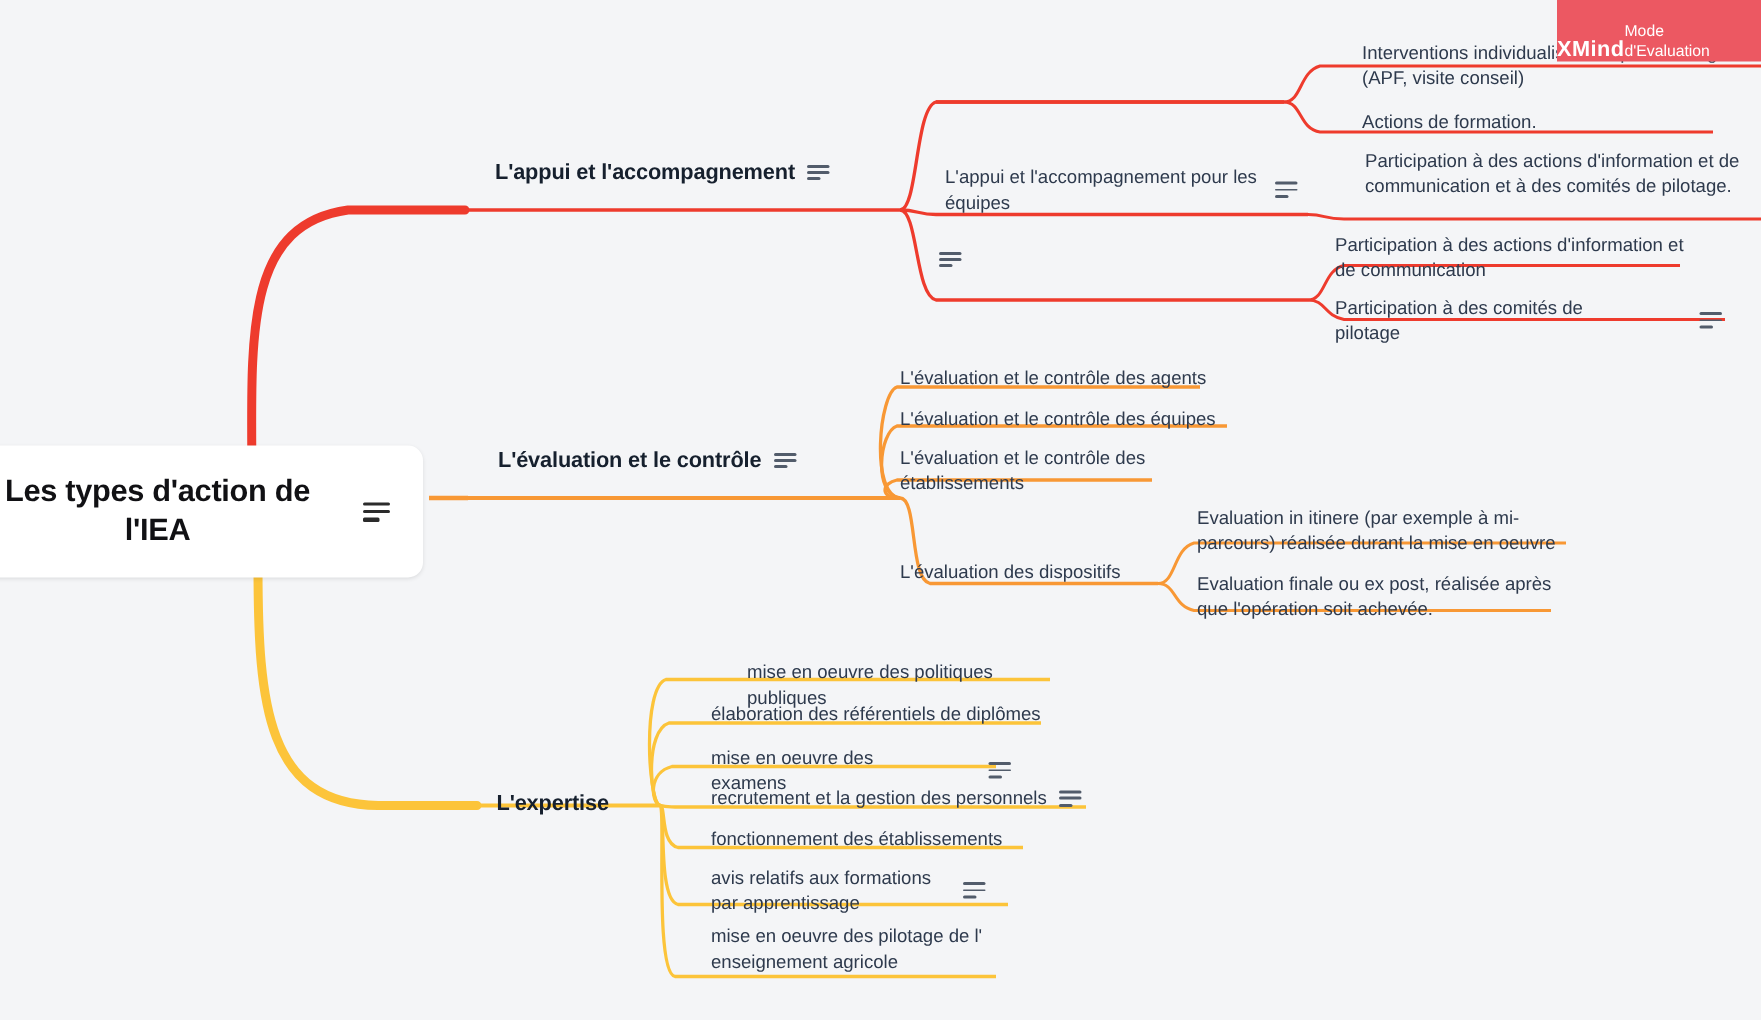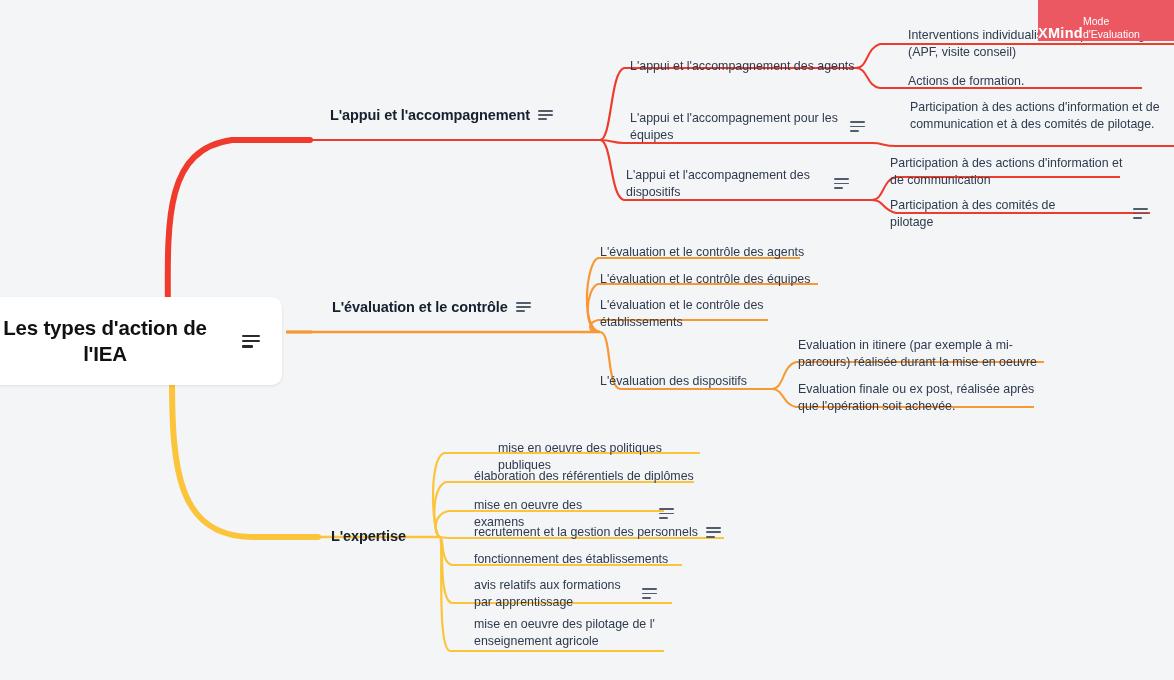--- a/index.html
+++ b/index.html
@@ -121,35 +121,31 @@
 
   <div class="topic lvl1" style="left:330px; top:107px;">
     <span class="label">L'appui et l'accompagnement</span>
     <span class="notes-icon">
       <i></i>
         <i></i>
         <i></i>
     </span>
   </div>
 
-  <div class="topic lvl2" style="left:630px; top:58px; width:236px;">
-    <span class="label">L'appui et l'accompagnement des agents</span>
-  </div>
 
   <div class="topic lvl2" style="left:630px; top:110px; width:250px;">
     <span class="label" style="width:212px;">L'appui et l'accompagnement pour les équipes</span>
     <span class="notes-icon">
       <i></i>
         <i></i>
         <i></i>
     </span>
   </div>
 
   <div class="topic lvl2" style="left:626px; top:167px; width:250px;">
-    <span class="label" style="width:200px;">L'appui et l'accompagnement des dispositifs</span>
     <span class="notes-icon">
       <i></i>
         <i></i>
         <i></i>
     </span>
   </div>
 
   <div class="topic lvl3" style="left:908px; top:27px; width:262px;">
     <span class="label">Interventions individualisées auprès des agents (APF, visite conseil)</span>
   </div>

